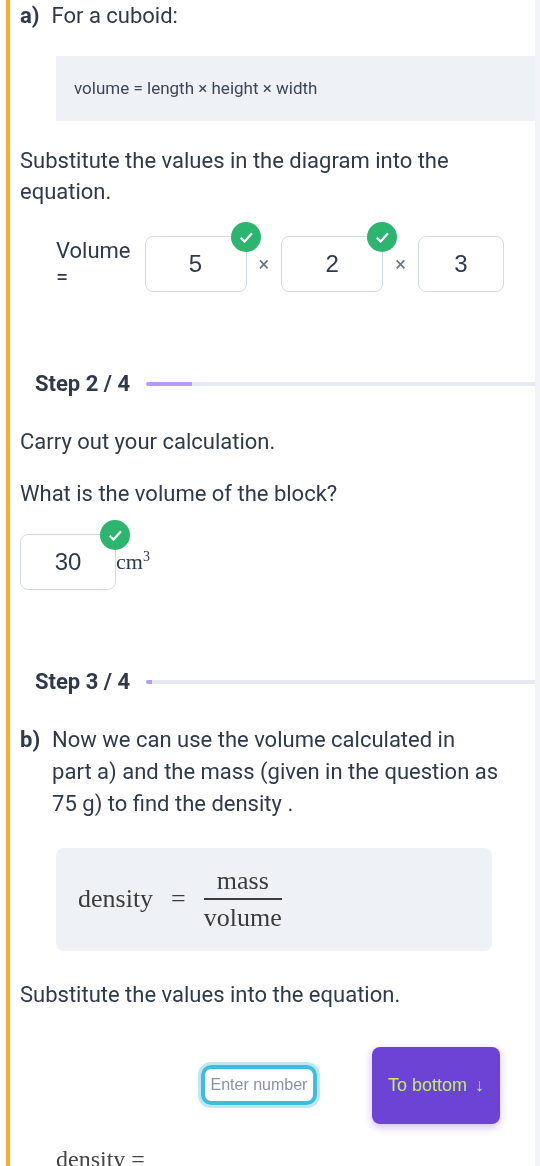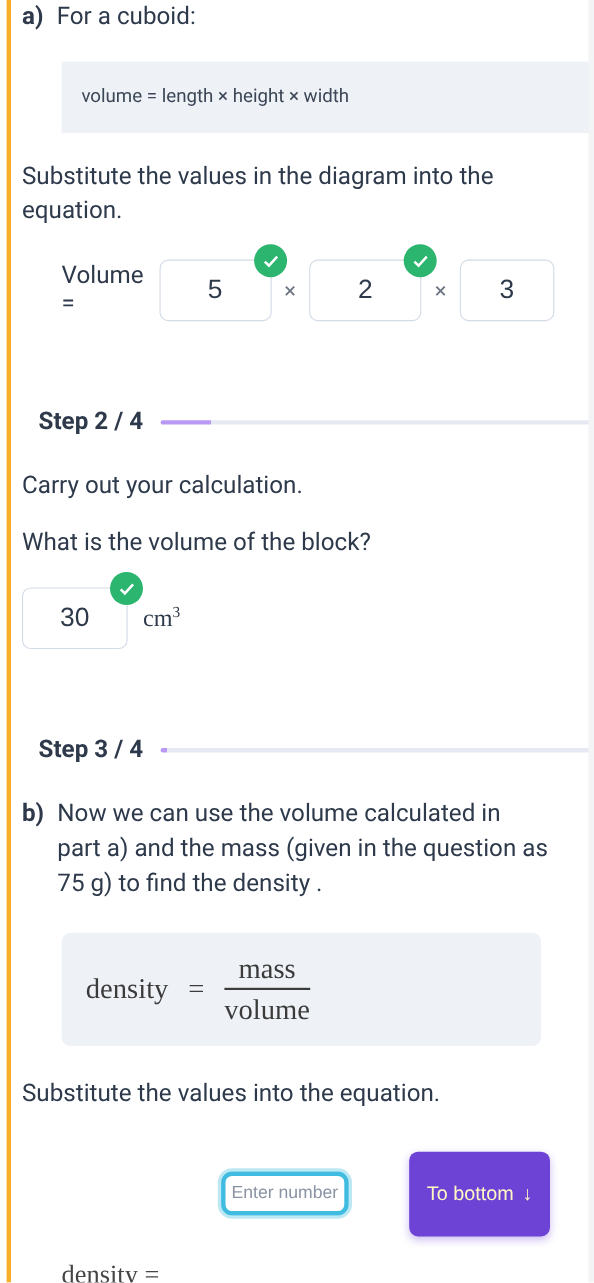--- a/index.html
+++ b/index.html
@@ -84,21 +84,21 @@
   .step-line{
     flex:1;height:4px;border-radius:2px;
     background:linear-gradient(to right,#b999f3 0 46px,#e6e9f2 46px);
   }
   .step3 .step-line{
     background:linear-gradient(to right,#b999f3 0 6px,#e6e9f2 6px);
   }
   .para{margin:0 16px 20px 0}
   .vol-answer-row{
     margin:24px 16px 0 0;
-    display:flex;align-items:center;gap:14px;
+    display:flex;align-items:center;
   }
   .unit{font-size:22px;font-family:Georgia,'Times New Roman',serif}
   .unit sup{font-size:14px;vertical-align:super}
   .density-formula{
     margin:28px 0 28px 36px;
     background:var(--formula-bg);
     border-radius:8px;
     padding:18px 22px;
     display:flex;align-items:center;gap:18px;
     font-family:Georgia,'Times New Roman',serif;
@@ -118,21 +118,21 @@
     color:#8a93a3;
   }
   .input-focus::placeholder{color:#8a93a3}
   .bottom-row{
     margin:36px 0 0 36px;
     display:flex;align-items:center;justify-content:space-between;
     padding-right:40px;
   }
   .to-bottom{
     background:var(--accent);
-    color:#fef9c3;
+    color:#bef264;
     border:none;
     border-radius:8px;
     padding:28px 16px;
     font-size:18px;
     display:flex;align-items:center;gap:8px;
     box-shadow:0 3px 8px rgba(109,67,214,.35);
   }
   .dens-eq{
     margin:18px 0 0 36px;
     font-family:Liberation Serif, serif;

